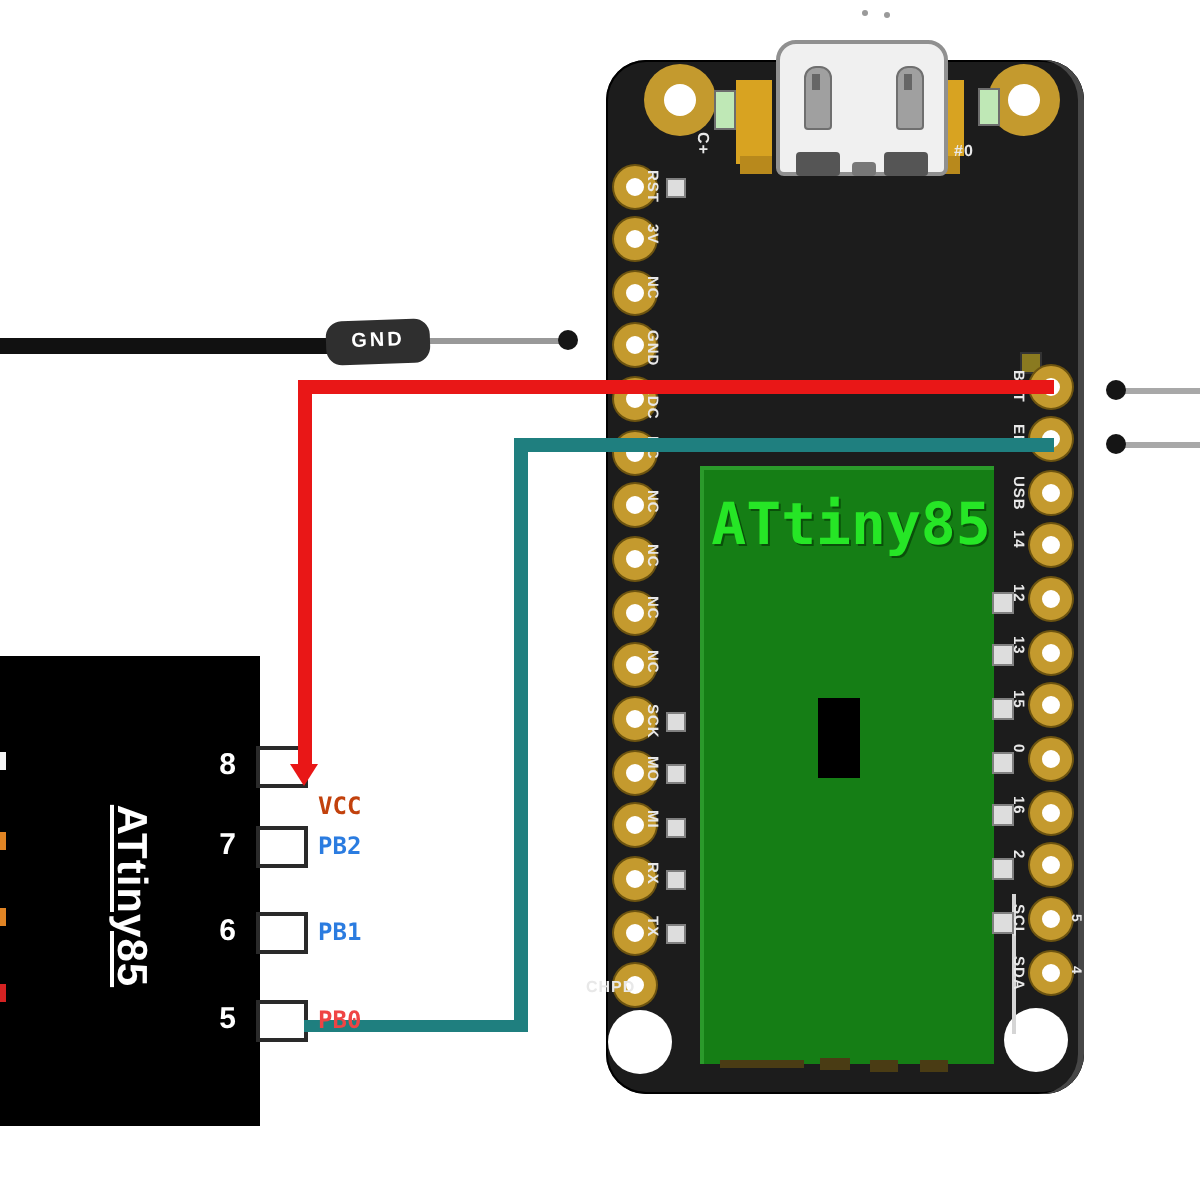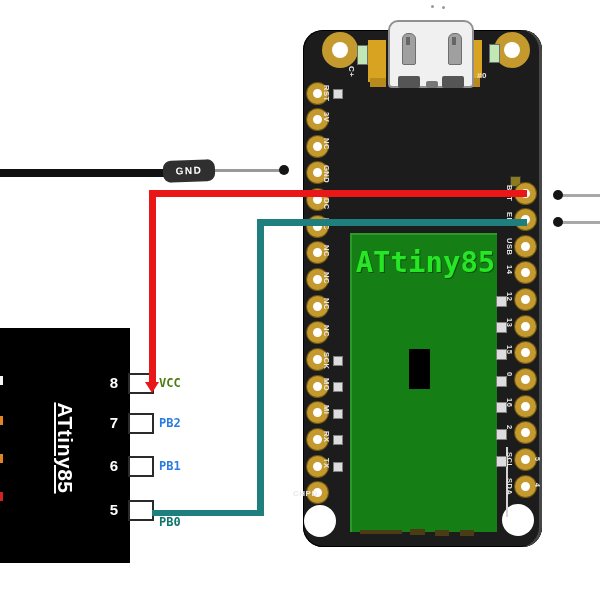--- a/index.html
+++ b/index.html
@@ -205,27 +205,27 @@
     <div class="rl" style="left: 541px; top: 483.15px; font-size: 7px;">4</div>
     <div class="sq" style="left: 496px; top: 295.6px; width: 9px; height: 9px;"></div>
     <div class="sq" style="left: 496px; top: 322.25px; width: 9px; height: 9px;"></div>
     <div class="sq" style="left: 496px; top: 348.9px; width: 9px; height: 9px;"></div>
     <div class="sq" style="left: 496px; top: 375.55px; width: 9px; height: 9px;"></div>
     <div class="sq" style="left: 496px; top: 402.2px; width: 9px; height: 9px;"></div>
     <div class="sq" style="left: 496px; top: 428.85px; width: 9px; height: 9px;"></div>
     <div class="sq" style="left: 496px; top: 455.5px; width: 9px; height: 9px;"></div>
     <div class="chip-pinbox" style="top: 372.5px;"></div>
     <div class="chip-pinnum" style="top: 374px;">8</div>
-    <div class="chip-pinlabel" style="top: 376px; color: #4d7c0f;">VCC</div>
+    <div class="chip-pinlabel" style="top: 396px; color: #c2410c;">VCC</div>
     <div class="chip-pinbox" style="top: 412.5px;"></div>
     <div class="chip-pinnum" style="top: 414px;">7</div>
     <div class="chip-pinlabel" style="top: 416px; color: rgb(43, 124, 224);">PB2</div>
     <div class="chip-pinbox" style="top: 455.5px;"></div>
     <div class="chip-pinnum" style="top: 457px;">6</div>
     <div class="chip-pinlabel" style="top: 459px; color: rgb(43, 124, 224);">PB1</div>
     <div class="chip-pinbox" style="top: 499.5px;"></div>
     <div class="chip-pinnum" style="top: 501px;">5</div>
-    <div class="chip-pinlabel" style="top: 515px; color: #0f766e;">PB0</div>
+    <div class="chip-pinlabel" style="top: 503px; color: #ef4444;">PB0</div>
     <div class="frag" style="top: 376px; background: rgb(245, 245, 245);"></div>
     <div class="frag" style="top: 416px; background: rgb(224, 132, 36);"></div>
     <div class="frag" style="top: 454px; background: rgb(224, 132, 36);"></div>
     <div class="frag" style="top: 492px; background: rgb(212, 34, 34);"></div>
   </div>
 
 </body></html>

